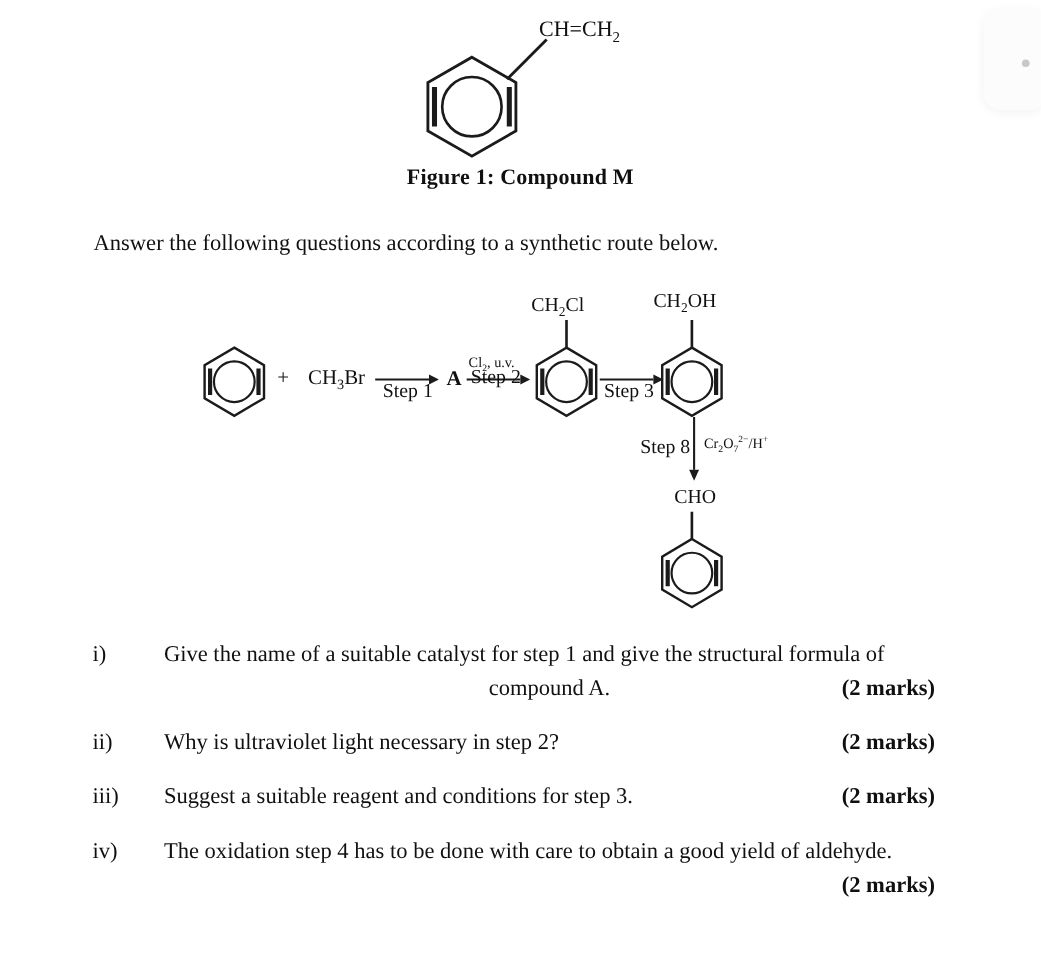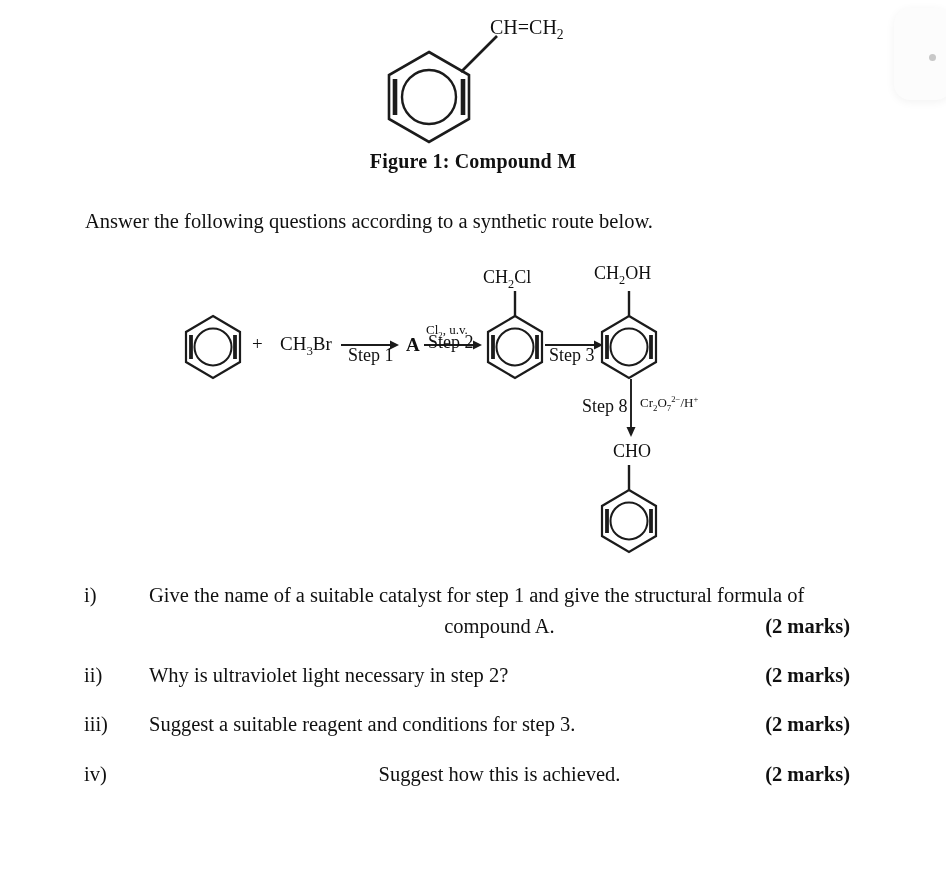--- a/index.html
+++ b/index.html
@@ -321,20 +321,20 @@
     <span class="qnum">iii)</span>
     <div class="qbody">
       <span class="marks">(2 marks)</span>
       <span class="qtext">Suggest a suitable reagent and conditions for step 3.</span>
     </div>
   </div>
 
   <div class="qrow">
     <span class="qnum">iv)</span>
     <div class="qbody">
+      <span class="qtext">The oxidation step 4 has to be done with care to obtain a good yield of aldehyde.</span>
       <span class="q-second-line">
-        <span>Suggest how this is achieved.</span>
         <span class="marks-inline">(2 marks)</span>
       </span>
     </div>
   </div>
 
 </div>
 
 </body></html>

